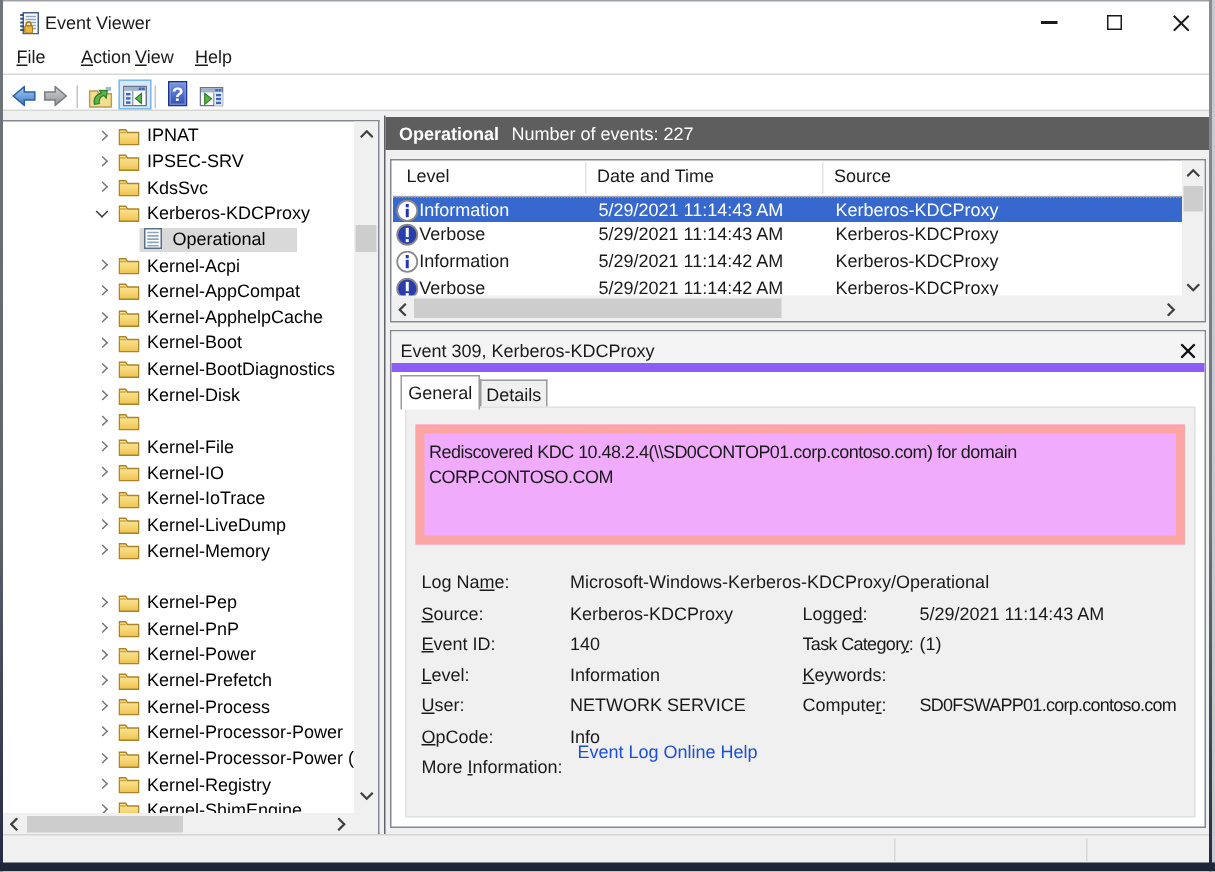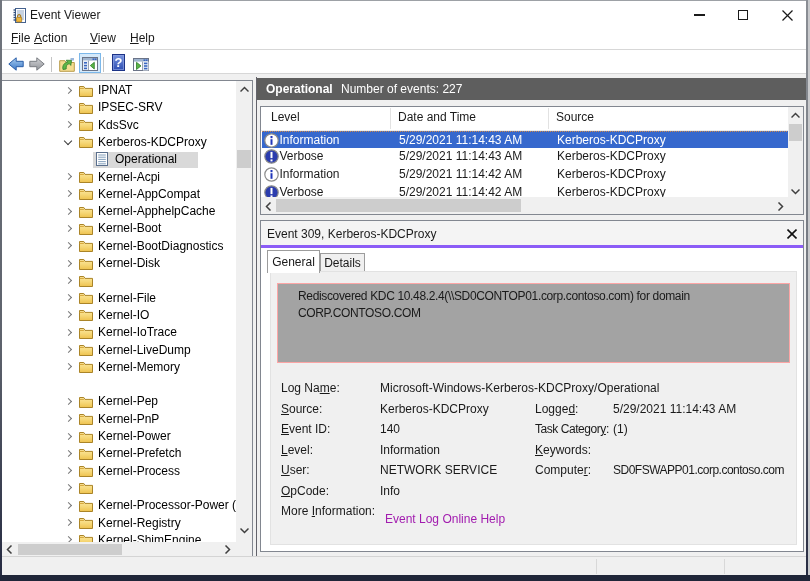--- a/index.html
+++ b/index.html
@@ -40,24 +40,24 @@
 #rpanel{left:256px;top:77px;width:550px;height:479px;border-left:1px solid #63636b;background:#f0f0f0}
 #rhead{left:257px;top:78px;width:549px;height:22px;background:#5e5e5e;color:#fff;line-height:22px}
 
 #etable{left:260px;top:106px;width:544px;height:109px;background:#fff;border:1px solid #828790;overflow:hidden}
 .hsep{position:absolute;top:1px;width:1px;height:21px;background:#e2e2e2}
 .erow{position:absolute;left:1px;width:527px;height:17.7px;overflow:hidden}
 .etxt{position:absolute;top:0;height:17.7px;line-height:17.7px;white-space:nowrap}
 .eicon{position:absolute;left:2px;top:1.2px}
 
 #dpane{left:260px;top:220px;width:544px;height:332px;background:#fff;border:1px solid #828790}
-#dhead{position:absolute;left:0;top:0;width:542px;height:27px;background:#f4f4f4;border-bottom:3px solid #8b5cf6;line-height:26px}
+#dhead{position:absolute;left:0;top:0;width:542px;height:27px;background:#f4f4f4;border-bottom:6px solid #8b5cf6;line-height:26px}
 .tab{position:absolute;text-align:center}
 #tabpage{position:absolute;left:9px;top:50px;width:527px;height:274px;background:#f0f0f0;border:1px solid #e2e2e2}
-#msgbox{position:absolute;left:16px;top:62px;width:513px;height:80px;background:#a3a3a3;border:1px solid #fca5a5;line-height:16.5px;padding:4px 20px;letter-spacing:-0.35px}
+#msgbox{position:absolute;left:16px;top:62px;width:513px;height:80px;background:#f0abfc;border:6px solid #fca5a5;line-height:16.5px;padding:4px 3px;letter-spacing:-0.35px}
 .lbl{position:absolute;height:16px;line-height:16px;white-space:nowrap}
 </style>
 </head>
 <body>
 <svg width="0" height="0" style="position:absolute">
 <defs>
 <linearGradient id="fg" x1="0" y1="0" x2="0" y2="1">
         <stop offset="0" stop-color="#fbe7a0"></stop>
         <stop offset="0.5" stop-color="#f6d879"></stop>
         <stop offset="1" stop-color="#eec24e"></stop>
@@ -101,21 +101,21 @@
 <div class="a" id="title">Event Viewer</div>
 <div class="a" id="btnmin"></div>
 <div class="a" id="btnmax"></div>
 <svg class="a" style="left:782px;top:9.5px" width="11" height="11">
     <line x1="0.5" y1="0.5" x2="10.5" y2="10.5" stroke="#1a1a1a" stroke-width="1.3"></line>
     <line x1="10.5" y1="0.5" x2="0.5" y2="10.5" stroke="#1a1a1a" stroke-width="1.3"></line>
   </svg>
 
 <div class="a" id="menubar">
 <span class="mi" style="left:9px"><u>F</u>ile</span>
-<span class="mi" style="left:32px"><u>A</u>ction</span>
+<span class="mi" style="left:52px"><u>A</u>ction</span>
 <span class="mi" style="left:88px"><u>V</u>iew</span>
 <span class="mi" style="left:128px"><u>H</u>elp</span>
 </div>
 
 <div class="a" id="toolbar">
 <svg class="a" style="left:6px;top:7px" width="16" height="14" viewBox="0 0 16 14">
       <polygon points="15.2,4.3 8.2,4.3 8.2,0.8 0.8,7 8.2,13.2 8.2,9.7 15.2,9.7" fill="url(#bl)" stroke="#2a5ea8" stroke-width="1"></polygon>
     </svg>
 <svg class="a" style="left:27px;top:7px" width="16" height="14" viewBox="0 0 16 14">
       <polygon points="0.8,4.3 7.8,4.3 7.8,0.8 15.2,7 7.8,13.2 7.8,9.7 0.8,9.7" fill="url(#gr)" stroke="#7a7d82" stroke-width="1"></polygon>
@@ -350,20 +350,21 @@
         <path d="M0.6 3.4 h4.3" stroke="#d3a437"></path>
       </svg>
       <span class="tl">Kernel-Process</span>
     </div>
 <div class="trow" style="top:398.9px">
       <span class="chev"></span>
       <svg class="fold" width="14" height="12" viewBox="0 0 14 12">
         <path d="M0.5 11.5 V1.5 h4.3 l1.2 1.9 H13.5 V11.5 z" fill="url(#fg)" stroke="#aa8428"></path>
         <path d="M0.6 3.4 h4.3" stroke="#d3a437"></path>
       </svg>
+      <span class="tl">Kernel-Processor-Power</span>
     </div>
 <div class="trow" style="top:416.2px">
       <span class="chev"></span>
       <svg class="fold" width="14" height="12" viewBox="0 0 14 12">
         <path d="M0.5 11.5 V1.5 h4.3 l1.2 1.9 H13.5 V11.5 z" fill="url(#fg)" stroke="#aa8428"></path>
         <path d="M0.6 3.4 h4.3" stroke="#d3a437"></path>
       </svg>
       <span class="tl">Kernel-Processor-Power (M</span>
     </div>
 <div class="trow" style="top:433.5px">
@@ -501,21 +502,21 @@
 <div class="lbl" style="left:20px;top:220.7px"><u>L</u>evel:</div>
 <div class="lbl" style="left:119px;top:220.7px">Information</div>
 <div class="lbl" style="left:274px;top:220.7px"><u>K</u>eywords:</div>
 <div class="lbl" style="left:20px;top:241.0px"><u>U</u>ser:</div>
 <div class="lbl" style="left:119px;top:241.0px">NETWORK SERVICE</div>
 <div class="lbl" style="left:274px;top:241.0px">Compute<u>r</u>:</div>
 <div class="lbl" style="left:352px;top:241.0px;letter-spacing:-0.5px">SD0FSWAPP01.corp.contoso.com</div>
 <div class="lbl" style="left:20px;top:261.5px"><u>O</u>pCode:</div>
 <div class="lbl" style="left:119px;top:261.5px">Info</div>
 <div class="lbl" style="left:20px;top:282.0px">More <u>I</u>nformation:</div>
-<div class="lbl" style="left:124px;top:290px;color:#a21caf">Event Log Online Help</div>
+<div class="lbl" style="left:124px;top:272px;color:#1d4ed8">Event Log Online Help</div>
   </div>
 
 <div class="a" id="statusbar" style="left:2px;top:556px;width:804px;height:19px;background:#f0f0f0;border-top:1px solid #d4d4d4">
 <div class="a" style="left:594px;top:2px;width:1px;height:15px;background:#d8d8d8"></div>
 <div class="a" style="left:722px;top:2px;width:1px;height:15px;background:#d8d8d8"></div>
 </div>
 <div class="a" id="botstrip"></div>
 <div class="a" id="winborder-left"></div>
 <div class="a" id="winborder-right"></div>
 <div class="a" id="winborder-right2"></div>

